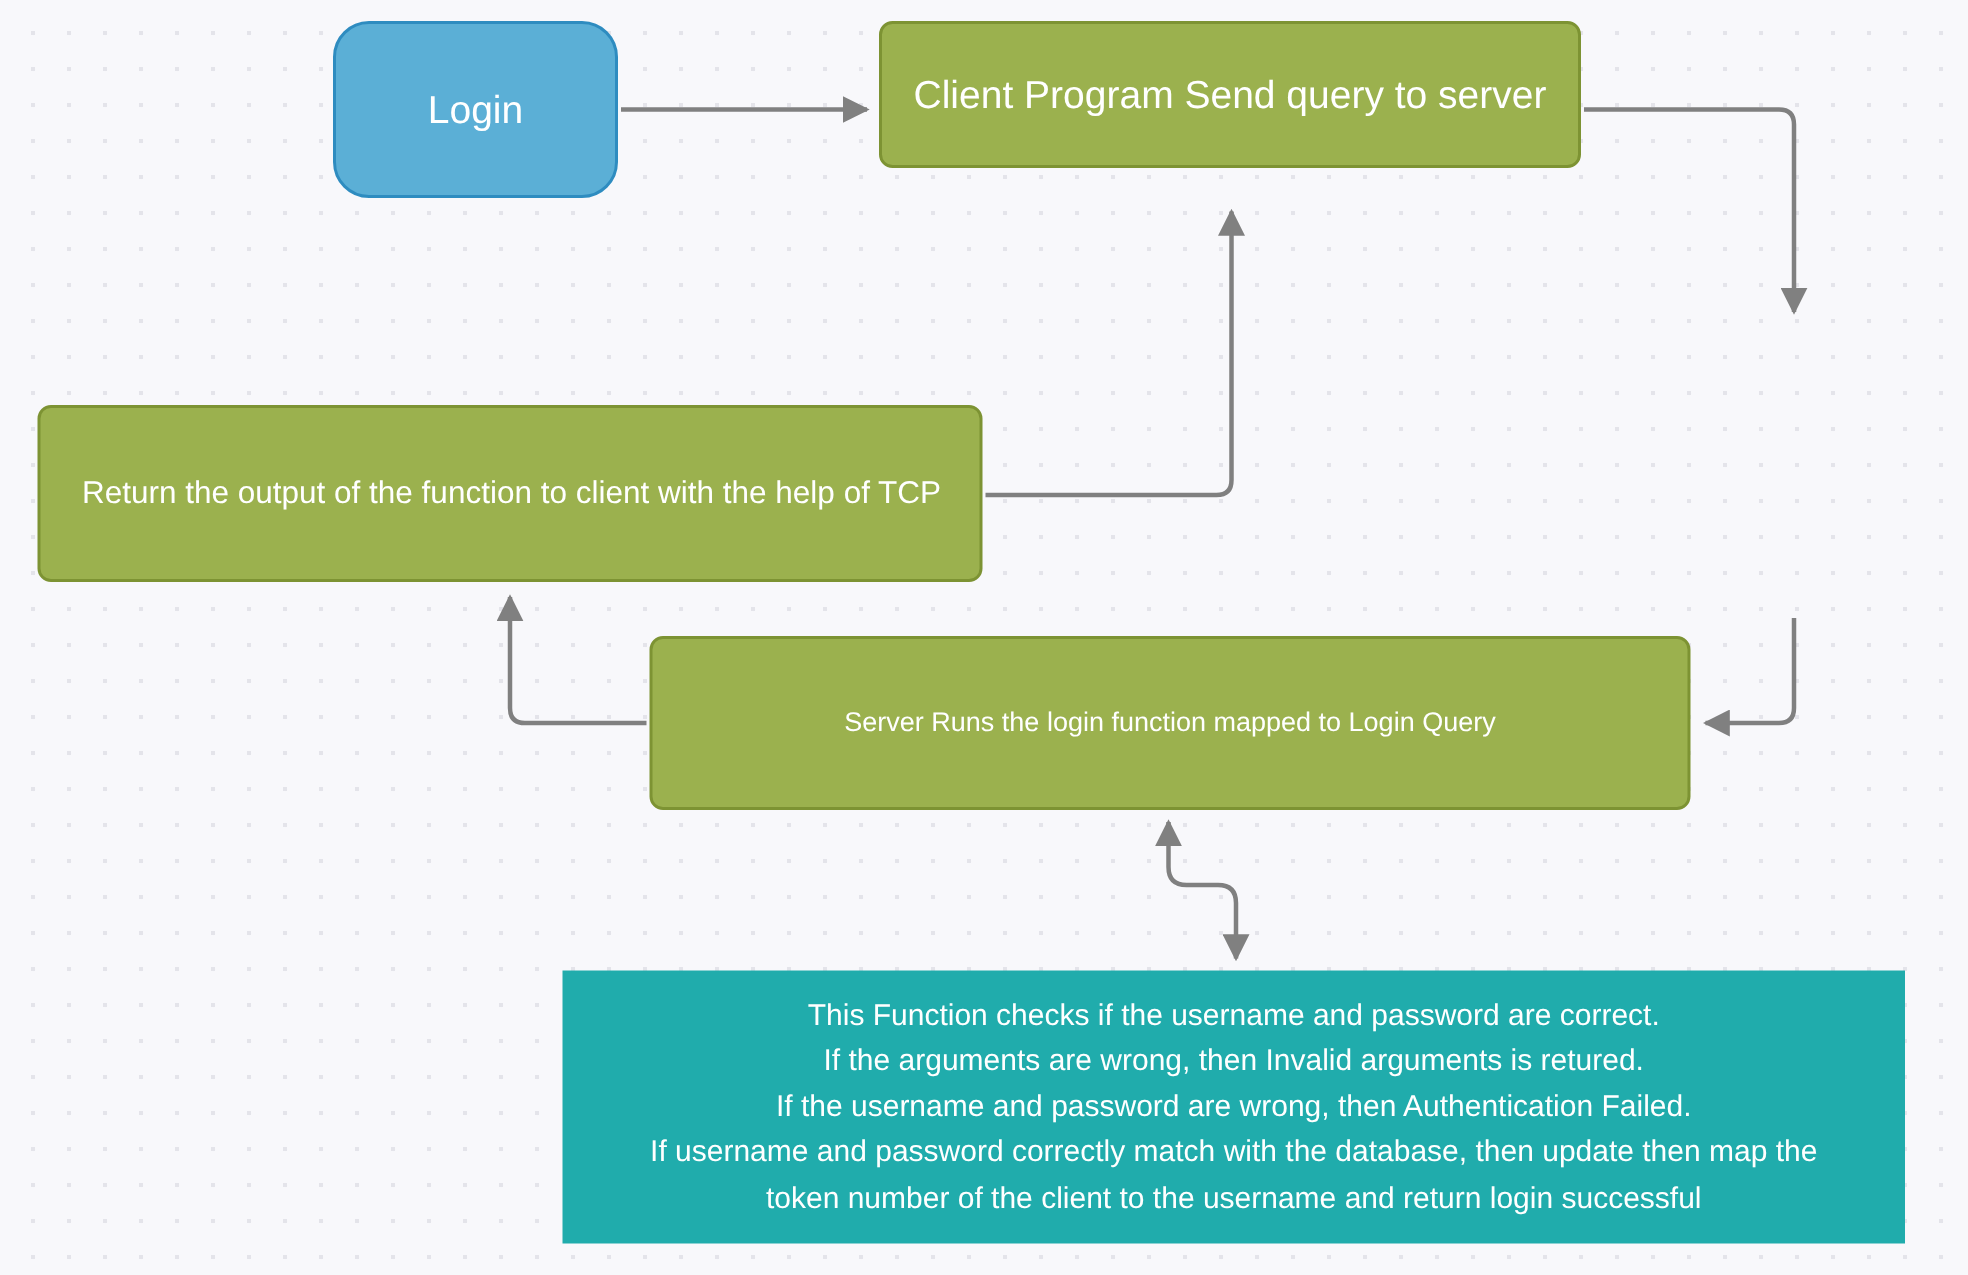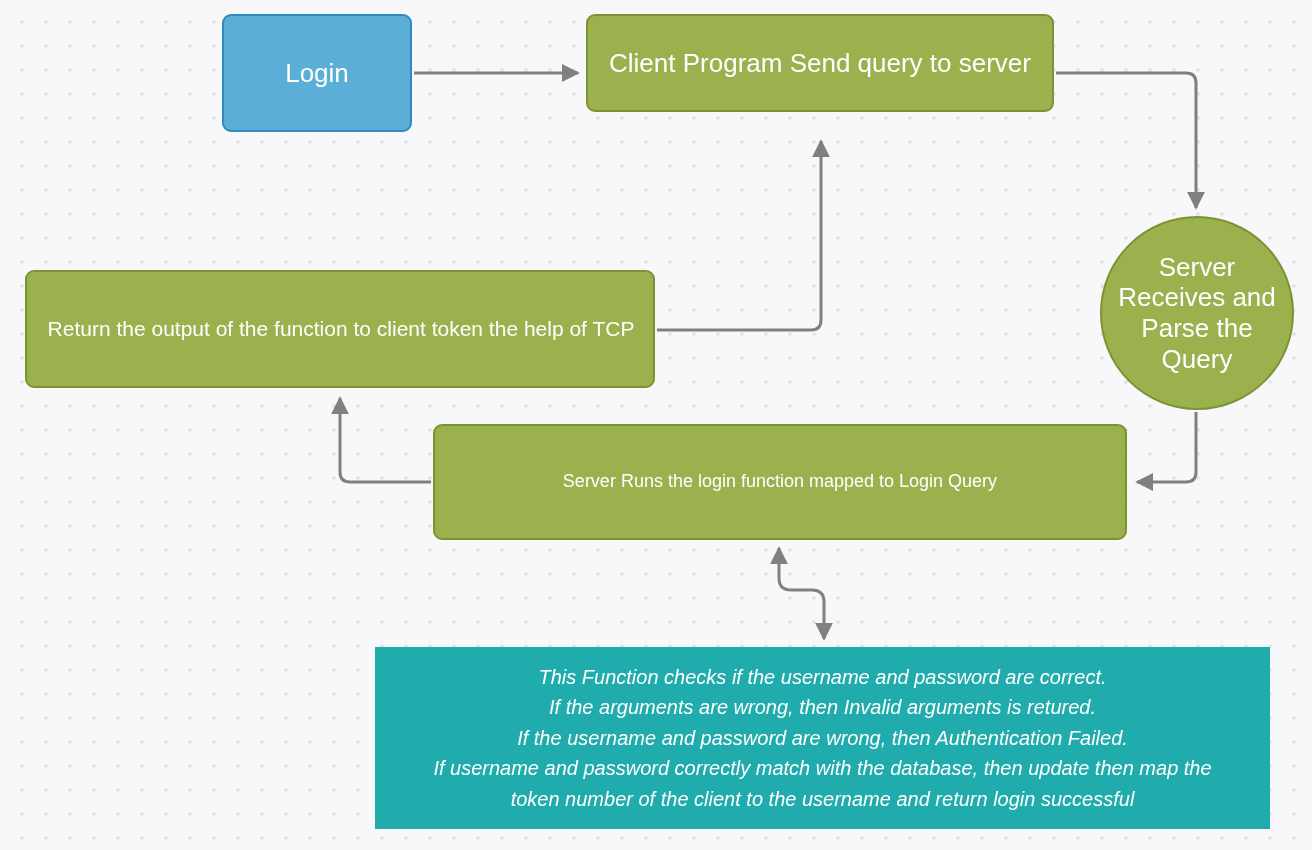--- a/index.html
+++ b/index.html
@@ -44,35 +44,34 @@
     border: 2px solid #7d9333;
   }
   .node-blue {
     background: #5bafd6;
     border: 2px solid #2e8cc0;
   }
   .node-teal {
     background: #20acac;
     border: none;
     border-radius: 0;
-    font-style: italic;
   }
   .node-circle {
     border-radius: 50%;
   }
   .label {
     display: block;
     width: 100%;
     padding: 0 10px;
     box-sizing: border-box;
     white-space: pre-line;
   }
 
   
-  #node-login      { left: 222px;  top: 14px;  width: 190px; height: 118px; font-size: 26px; }
+  #node-login      { left: 222px;  top: 14px;  width: 190px; height: 118px; font-size: 26px; border-radius: 24px; }
   #node-client     { left: 586px;  top: 14px;  width: 468px; height: 98px; font-size: 26px; }
   #node-server-circle { left: 1100px; top: 216px; width: 194px; height: 194px; font-size: 26px; }
   #node-return-tcp { left: 25px;   top: 270px; width: 630px; height: 118px; font-size: 21px; }
   #node-login-fn   { left: 433px;  top: 424px; width: 694px; height: 116px; font-size: 18px; }
   #node-desc       { left: 375px;  top: 647px; width: 895px; height: 182px; font-size: 20px; line-height: 1.52; }
 
   #node-return-tcp .label { padding-left: 12px; }
 </style>
 </head>
 <body>
@@ -103,26 +102,23 @@
   </svg>
 
   <div class="node node-rect node-blue" id="node-login">
     <span class="label">Login</span>
   </div>
 
   <div class="node node-rect node-green" id="node-client">
     <span class="label">Client Program Send query to server</span>
   </div>
 
-  <div class="node node-circle node-green" id="node-server-circle">
-    <span class="label">Server Receives and Parse the Query</span>
-  </div>
 
   <div class="node node-rect node-green" id="node-return-tcp">
-    <span class="label">Return the output of the function to client token the help of TCP</span>
+    <span class="label">Return the output of the function to client with the help of TCP</span>
   </div>
 
   <div class="node node-rect node-green" id="node-login-fn">
     <span class="label">Server Runs the login function mapped to Login Query</span>
   </div>
 
   <div class="node node-teal" id="node-desc">
     <span class="label">This Function checks if the username and password are correct.
 If the arguments are wrong, then Invalid arguments is retured.
 If the username and password are wrong, then Authentication Failed.

